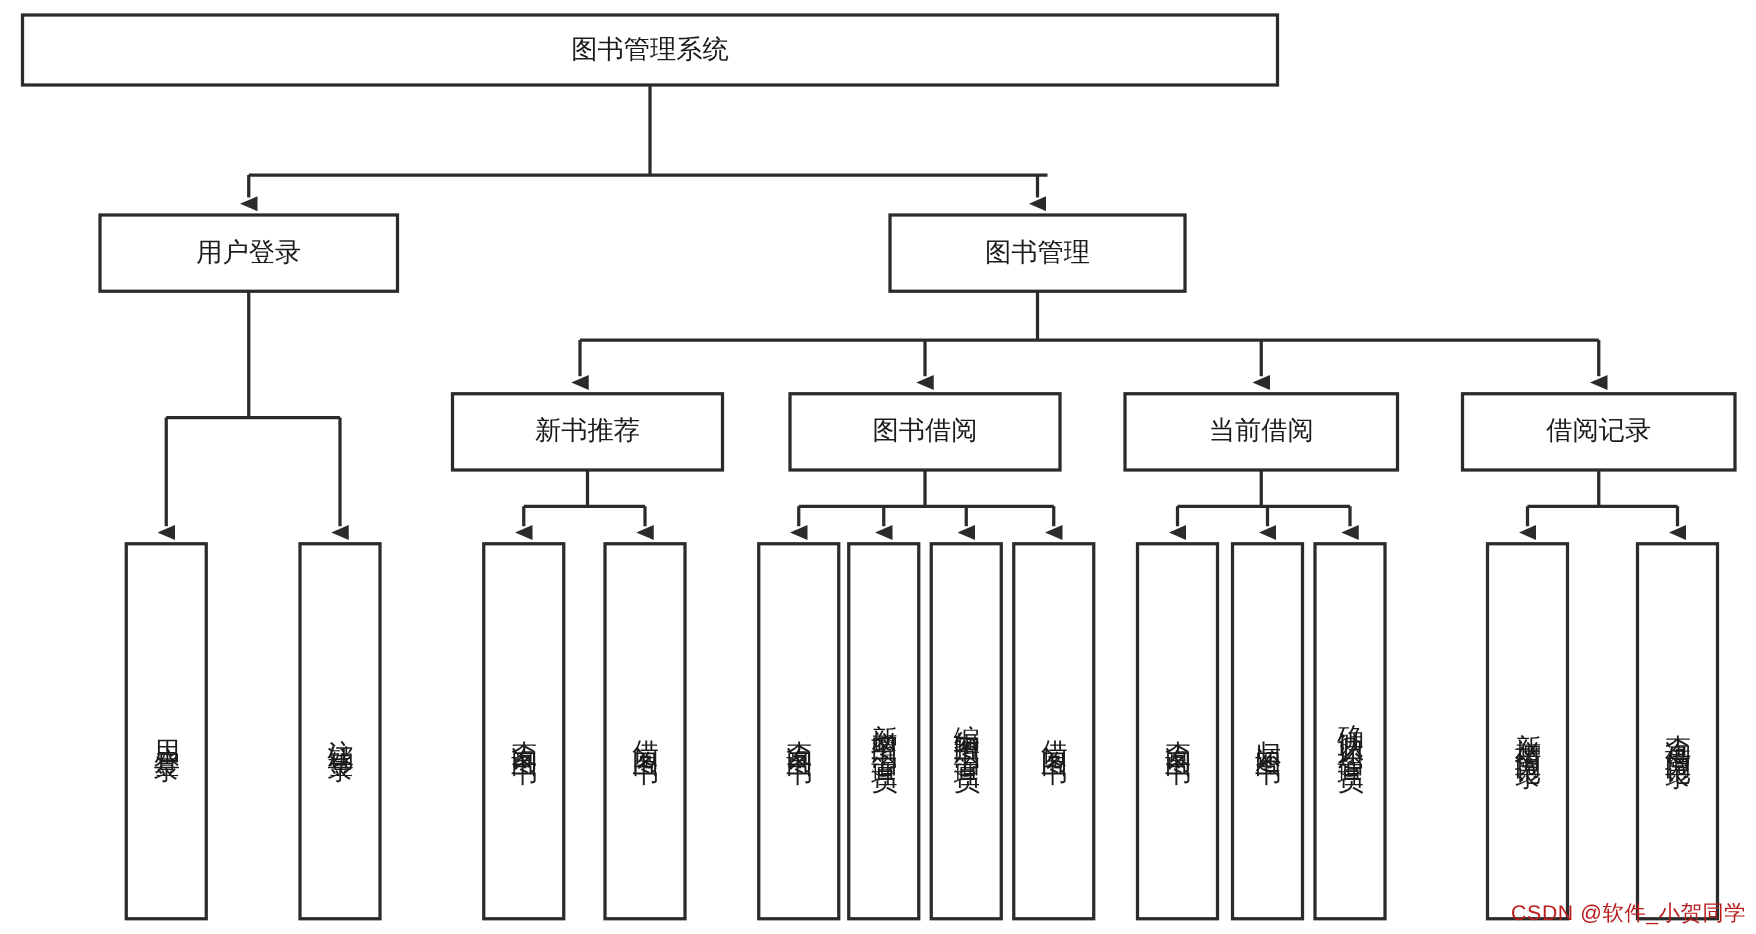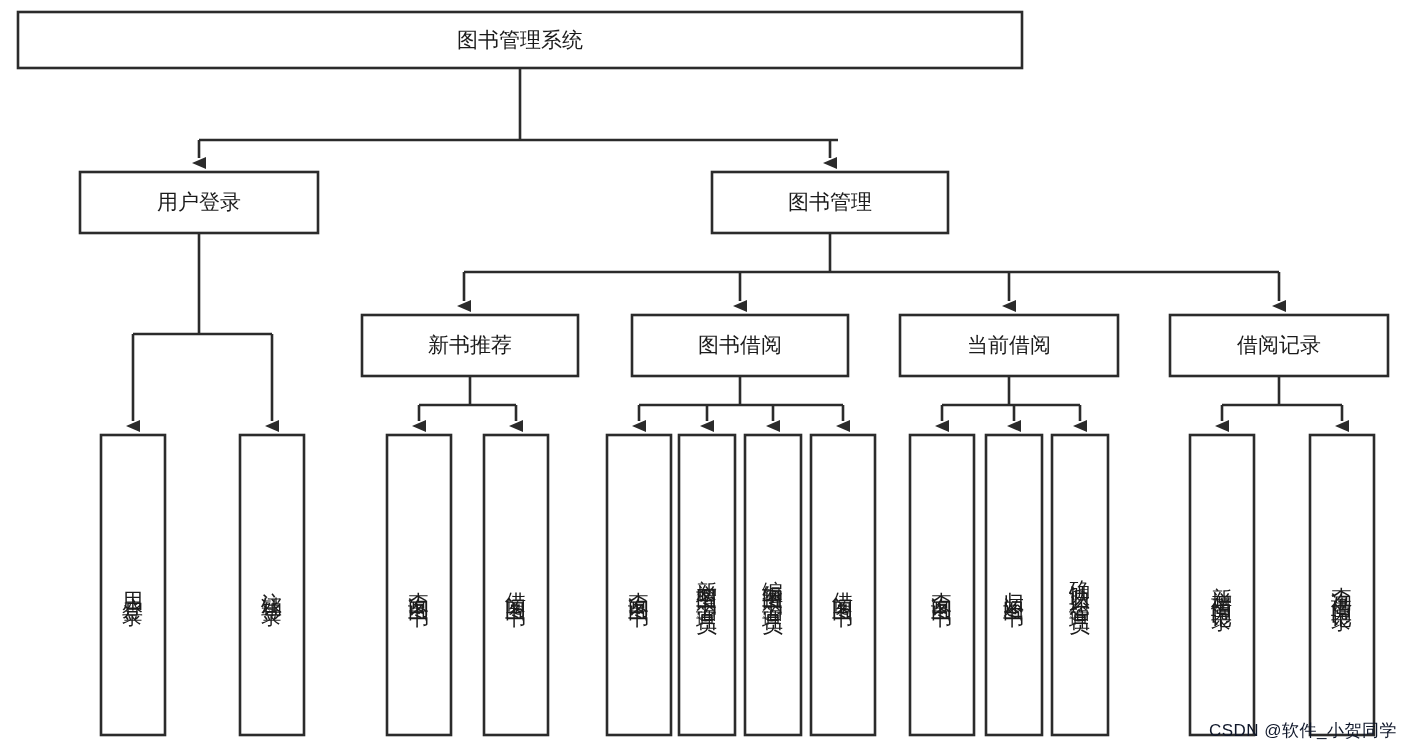--- a/index.html
+++ b/index.html
@@ -65,21 +65,21 @@
     color: #1b1b1b;
     white-space: nowrap;
     text-align: center;
   }
   .watermark {
     position: absolute;
     right: 8px;
     bottom: 5px;
     font-family: "Liberation Sans", "DejaVu Sans", sans-serif;
     font-size: 17px;
-    color: #0f172a;
+    color: #b91c1c;
     letter-spacing: 0.5px;
     white-space: nowrap;
   }
 </style>
 </head>
 <body>
 
 <div id="diagram-root">
 
   <svg class="diagram" viewBox="0 0 1405 747">

